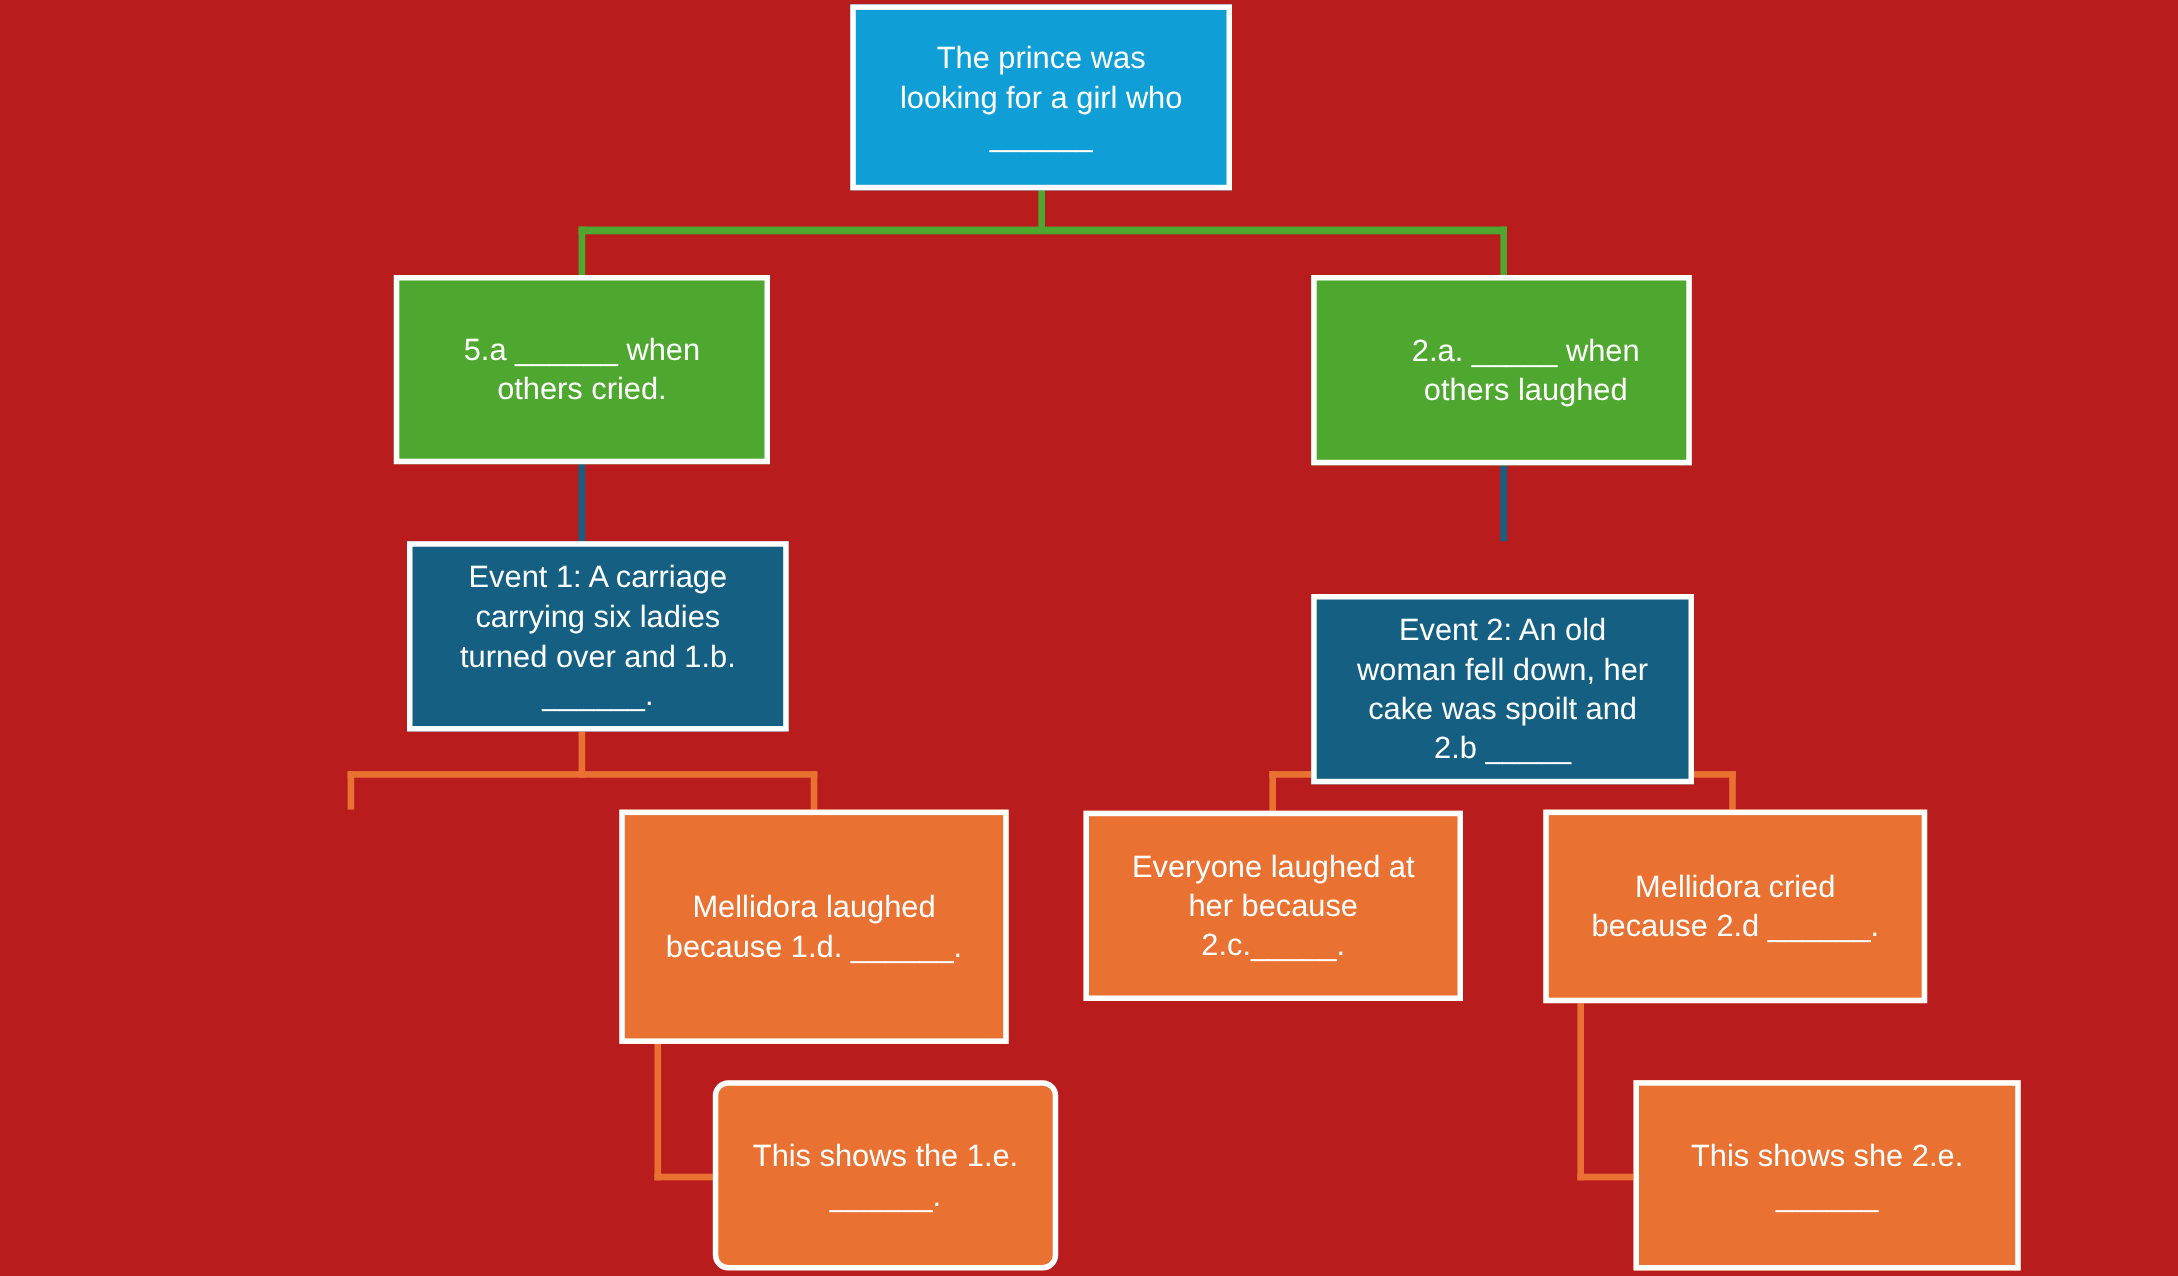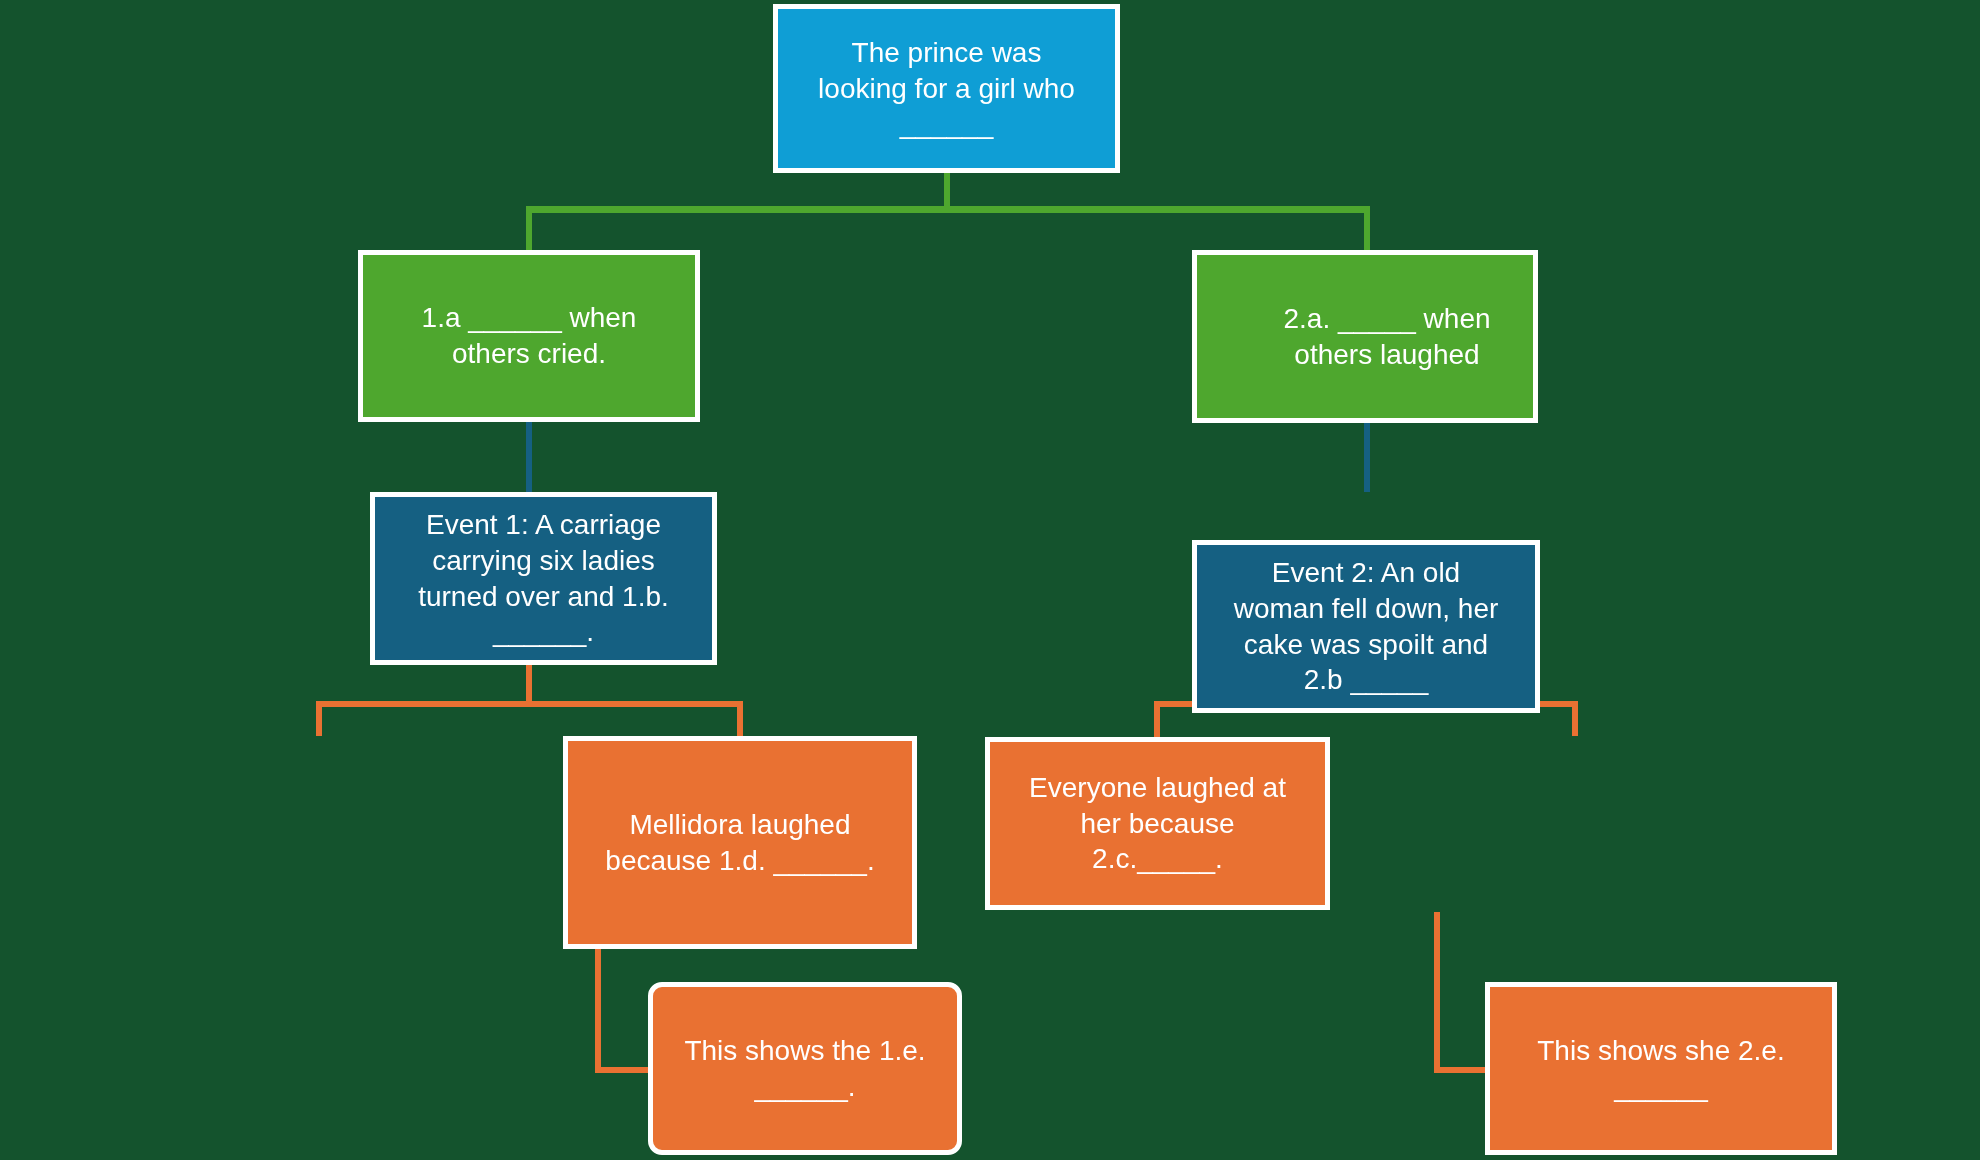--- a/index.html
+++ b/index.html
@@ -1,20 +1,20 @@
 <!DOCTYPE html>
 <html><head>
 <meta charset="utf-8">
 <style>
   html, body { margin: 0; padding: 0; background: #000; }
   .stage {
     position: relative;
     width: 1980px;
     height: 1160px;
-    background: #14532d;
+    background: #b91c1c;
     overflow: hidden;
     font-family: "Liberation Sans", sans-serif;
   }
   .node {
     position: absolute;
     box-sizing: border-box;
     border: 5px solid #FFFFFF;
     color: #FFFFFF;
     display: flex;
     align-items: center;
@@ -98,21 +98,21 @@
   <div class="line orange-l" id="e-v-2"></div>
   <div class="line orange-l" id="e-h-2"></div>
 
   <div class="node blue" id="n-root">
     <span class="label">The prince was
 looking for a girl who
 ______</span>
   </div>
 
   <div class="node green" id="n-b1">
-    <span class="label">1.a ______ when
+    <span class="label">5.a ______ when
 others cried.</span>
   </div>
 
   <div class="node green" id="n-b2">
     <span class="label">2.a. _____ when
 others laughed</span>
   </div>
 
   <div class="node teal" id="n-e1">
     <span class="label">Event 1: A carriage
@@ -133,20 +133,24 @@
     <span class="label">Mellidora laughed
 because 1.d. ______.</span>
   </div>
 
   <div class="node orange" id="n-r2c">
     <span class="label">Everyone laughed at
 her because
 2.c._____.</span>
   </div>
 
+  <div class="node orange" id="n-r2d">
+    <span class="label">Mellidora cried
+because 2.d ______.</span>
+  </div>
 
   <div class="node orange" id="n-c1e">
     <span class="label">This shows the 1.e.
 ______.</span>
   </div>
 
   <div class="node orange" id="n-c2e">
     <span class="label">This shows she 2.e.
 ______</span>
   </div>

